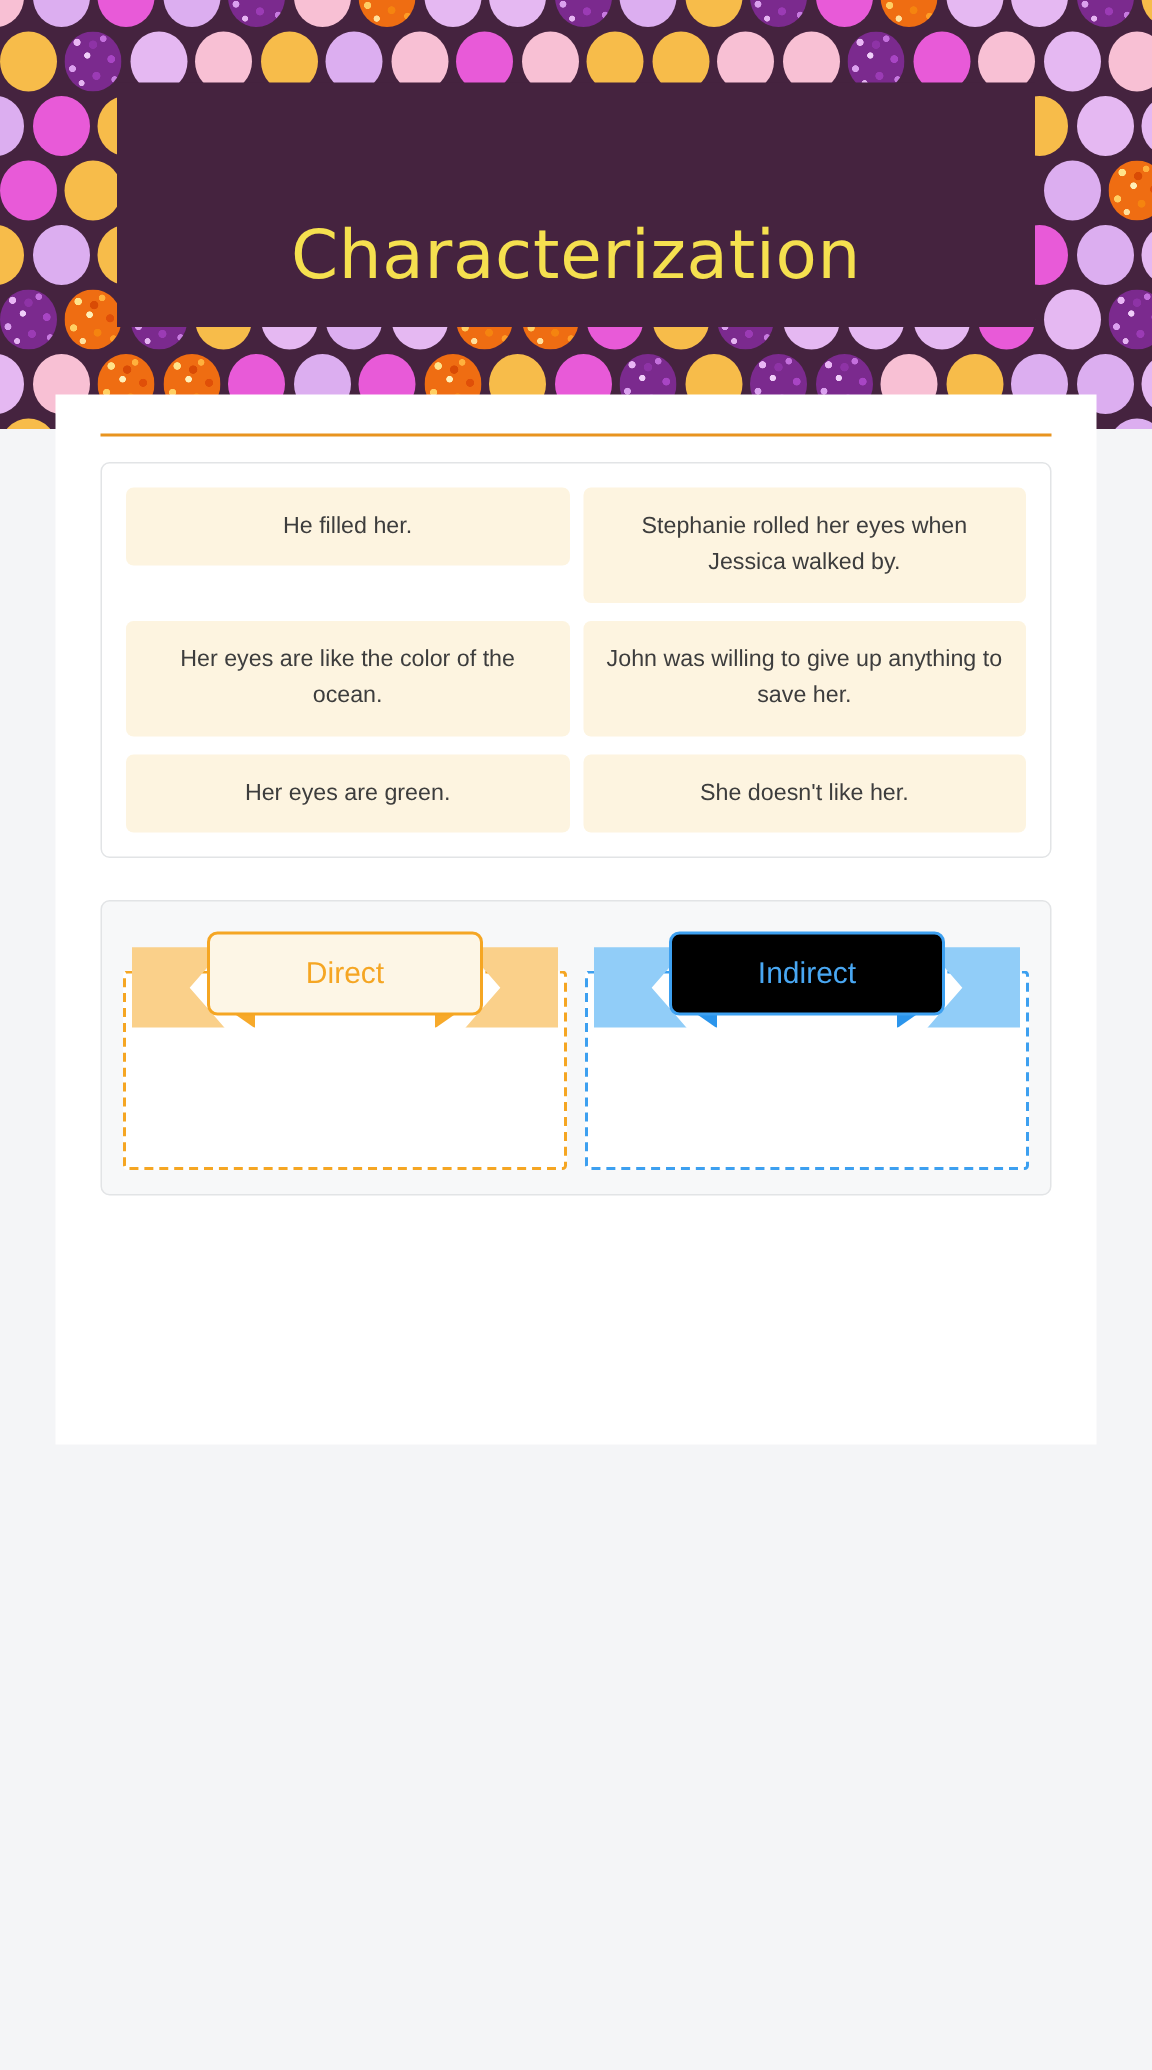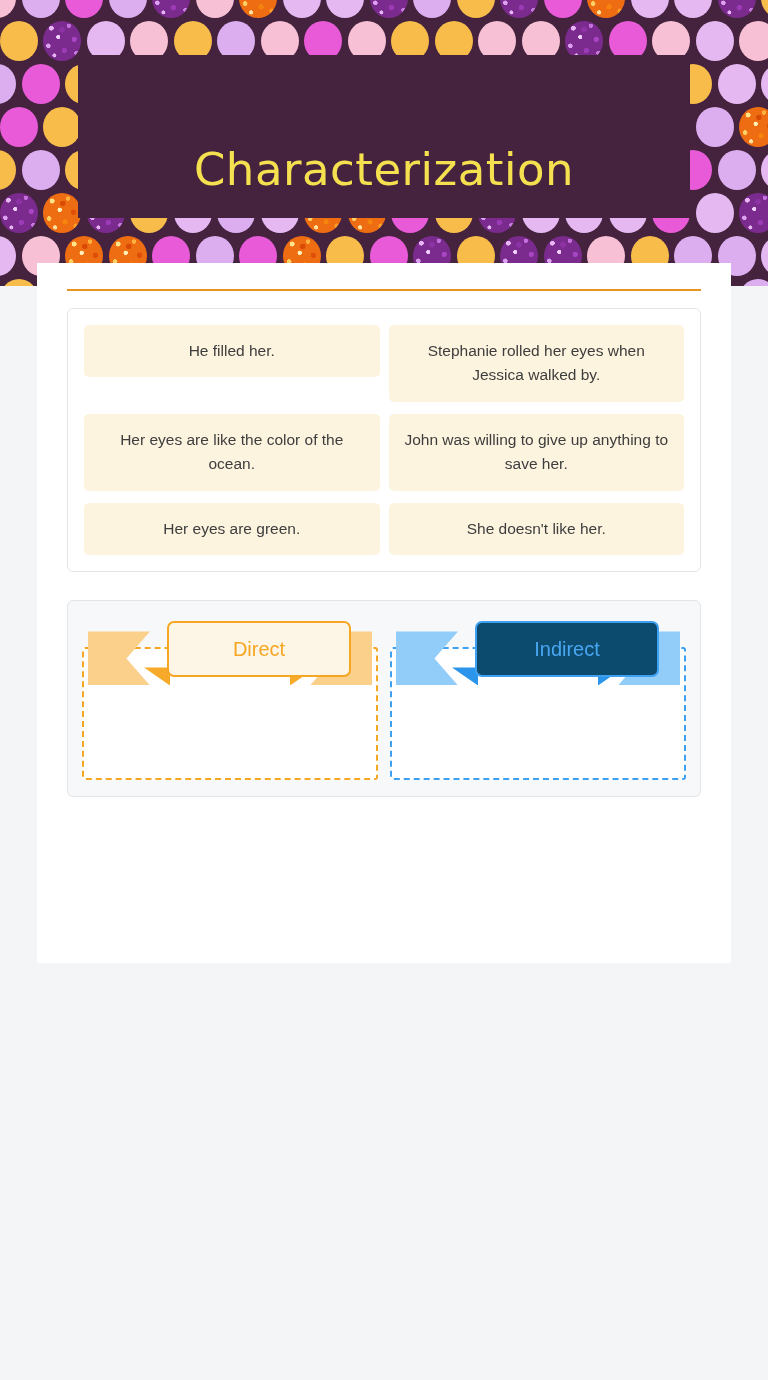--- a/index.html
+++ b/index.html
@@ -220,24 +220,23 @@
     top: 6px;
     width: 180px;
     height: 52px;
     background: #fdf6e6;
     border: 2px solid #f5a623;
     border-radius: 7px;
     display: flex;
     align-items: center;
     justify-content: center;
     pointer-events: auto;
-    margin-left: 29px;
   }
   .dropzone.indirect .ribbon-plate {
-    background: #0c4a6e;
+    background: #000000;
     border-color: #3da0f0;
   }
   .ribbon-label {
     color: #f5a623;
     font-size: 20px;
     font-weight: 400;
   }
   .dropzone.indirect .ribbon-label { color: #49a7f2; }
 </style>
 </head>

